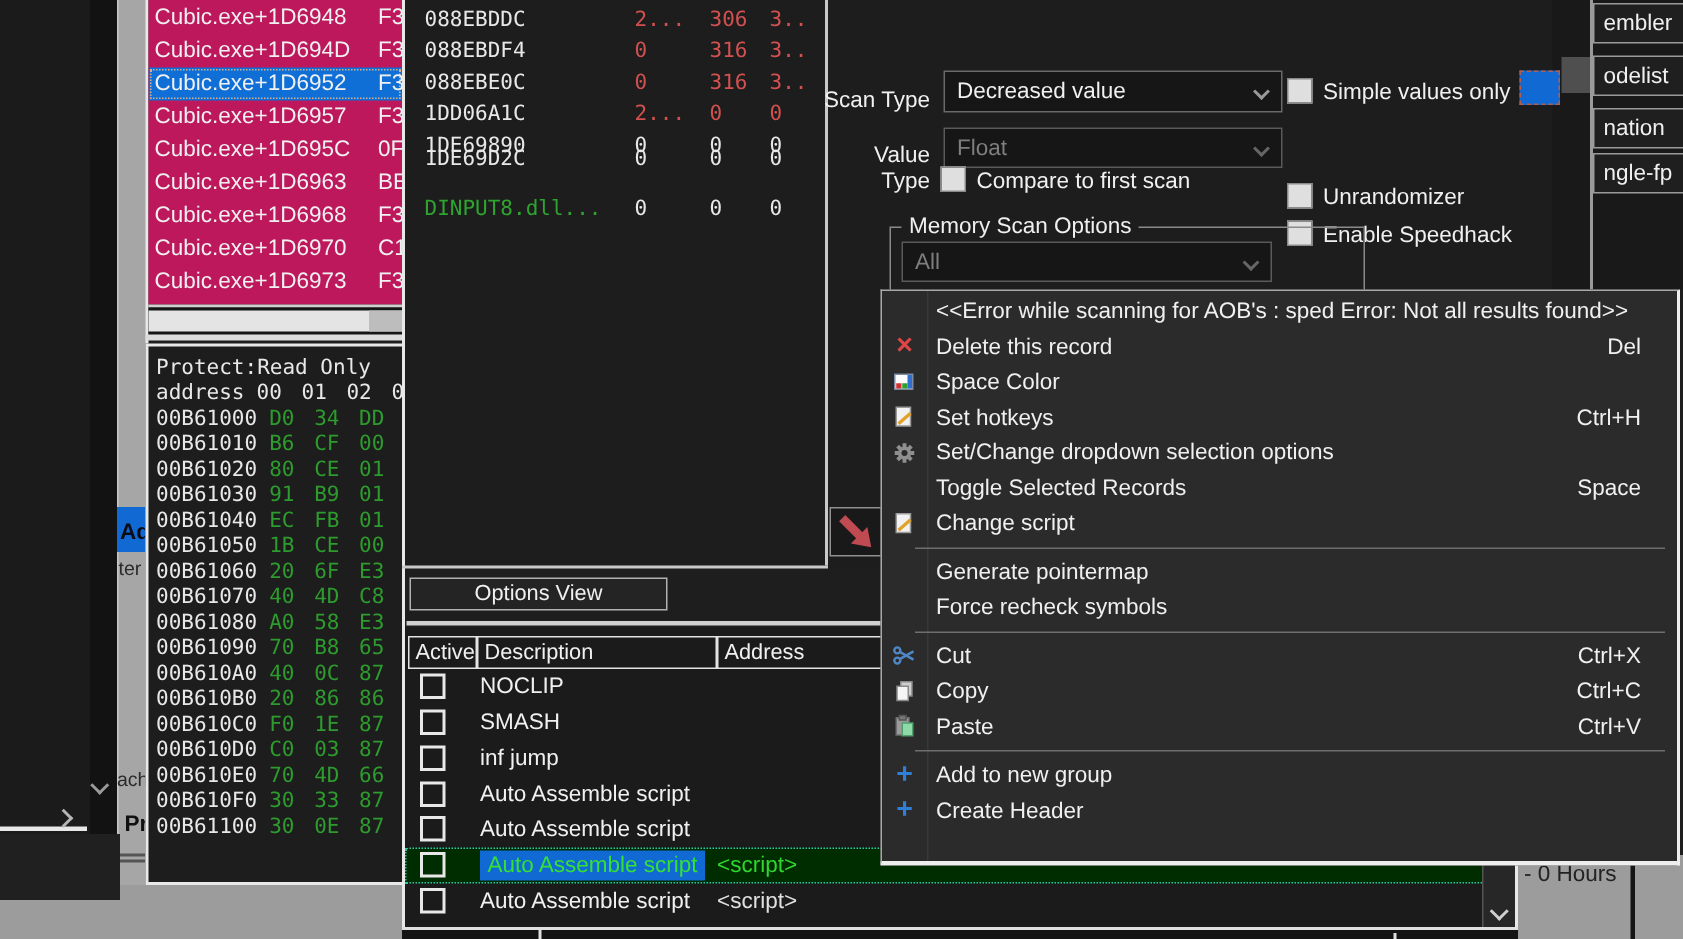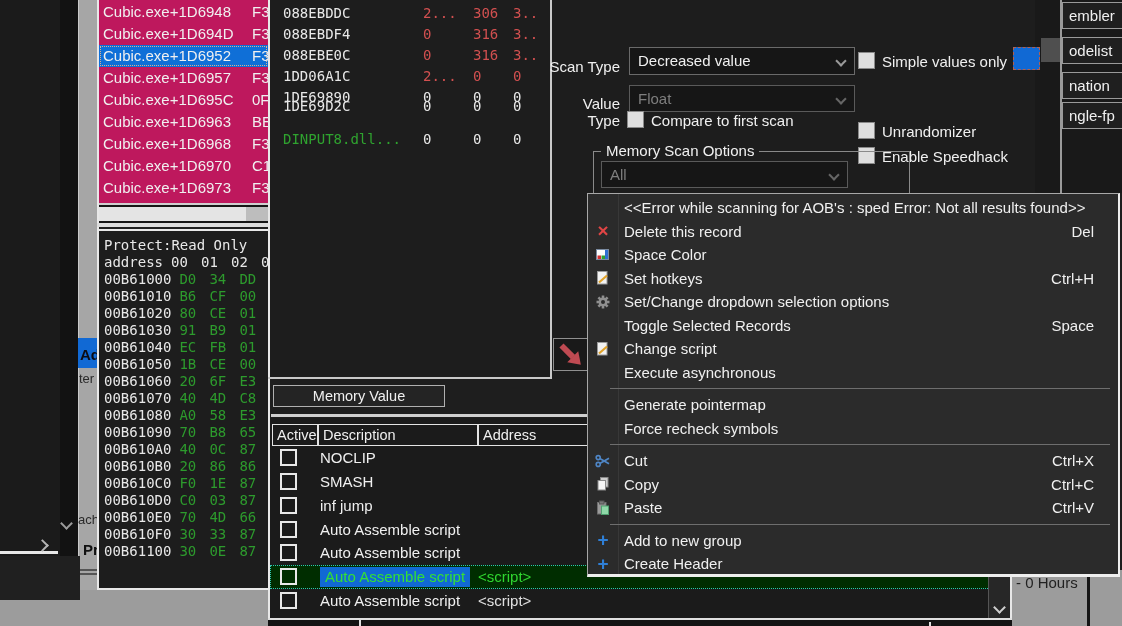--- a/index.html
+++ b/index.html
@@ -304,21 +304,21 @@
 
   <div class="abs rzone"></div>
   <div class="abs bluebox"></div>
   <div class="abs graybox"></div>
   <div class="abs rline"></div>
   <div class="abs rbtn" style="top:2px;">embler</div>
   <div class="abs rbtn" style="top:37px;">odelist</div>
   <div class="abs rbtn" style="top:72px;">nation</div>
   <div class="abs rbtn" style="top:102px;">ngle-fp</div>
 
-  <div class="abs mvbtn">Memory Value</div>
+  <div class="abs mvbtn">Options View</div>
 
   <div class="abs tbl-topline"></div>
   <div class="abs tbl">
     <div class="th" style="left:2px;width:46px;">Active</div>
     <div class="th" style="left:48px;width:160px;">Description</div>
     <div class="th" style="left:208px;width:532px;">Address</div>
 
     <div class="trow" style="top:28px;">
         <div class="ckb"></div>
         <div class="desc">NOCLIP</div>
@@ -429,23 +429,20 @@
     <div class="mi">
       <span class="ico">
         <svg width="16" height="16" viewBox="0 0 16 16">
             <rect x="2.5" y="1.5" width="9.5" height="12.5" fill="#f2f2f2" stroke="#9a9a9a"></rect>
             <line x1="4" y1="12.5" x2="12" y2="5.5" stroke="#e0a22a" stroke-width="2.2"></line>
           </svg>
       </span>
       <span class="lbl">Change script</span>
     </div>
 
-    <div class="mi">
-        <span class="lbl">Execute asynchronous</span>
-      </div>
 
     <div class="msep">
         <div></div>
       </div>
 
     <div class="mi">
         <span class="lbl">Generate pointermap</span>
       </div>
     <div class="mi">
         <span class="lbl">Force recheck symbols</span>

